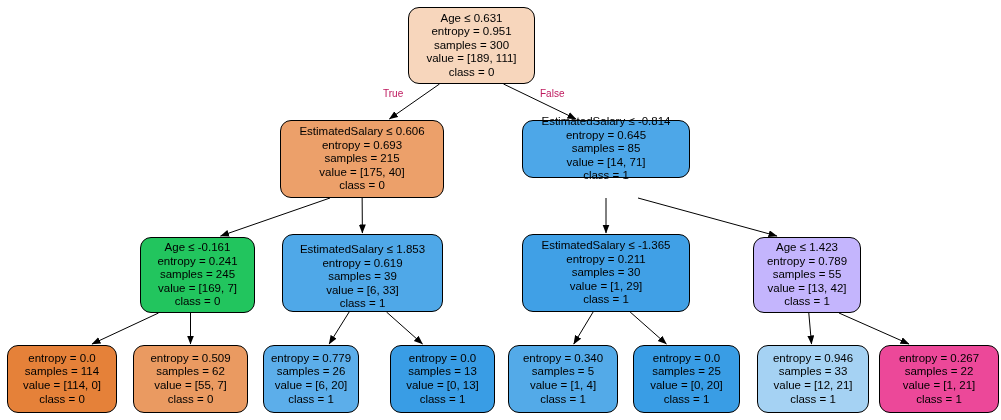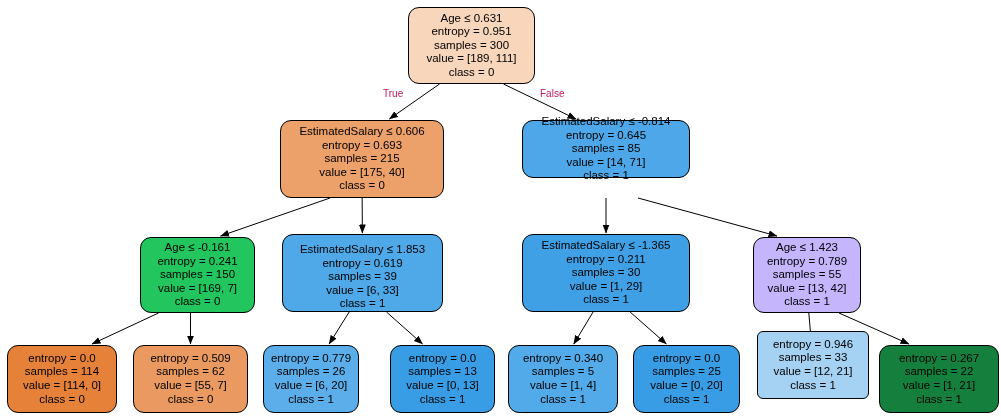--- a/index.html
+++ b/index.html
@@ -76,21 +76,21 @@
   <div class="node" style="left: 522px; top: 120px; width: 168px; height: 58px; background: rgb(77, 167, 232);">
       <span>EstimatedSalary ≤ -0.814</span>
       <span>entropy = 0.645</span>
       <span>samples = 85</span>
       <span>value = [14, 71]</span>
       <span>class = 1</span>
     </div>
   <div class="node" style="left: 140px; top: 237px; width: 115px; height: 76px; background: #22c55e;">
       <span>Age ≤ -0.161</span>
       <span>entropy = 0.241</span>
-      <span>samples = 150</span>
+      <span>samples = 245</span>
       <span>value = [169, 7]</span>
       <span>class = 0</span>
     </div>
   <div class="node" style="left: 282px; top: 234px; width: 161px; height: 78px; background: rgb(79, 168, 232); justify-content: flex-end;">
       <span>EstimatedSalary ≤ 1.853</span>
       <span>entropy = 0.619</span>
       <span>samples = 39</span>
       <span>value = [6, 33]</span>
       <span>class = 1</span>
     </div>
@@ -137,27 +137,27 @@
       <span>samples = 5</span>
       <span>value = [1, 4]</span>
       <span>class = 1</span>
     </div>
   <div class="node" style="left: 633px; top: 345px; width: 107px; height: 68px; background: rgb(57, 157, 229);">
       <span>entropy = 0.0</span>
       <span>samples = 25</span>
       <span>value = [0, 20]</span>
       <span>class = 1</span>
     </div>
-  <div class="node" style="left: 757px; top: 331px; width: 112px; height: 68px; background: rgb(165, 210, 243); border-radius: 6px;">
+  <div class="node" style="left: 757px; top: 345px; width: 112px; height: 68px; background: rgb(165, 210, 243);">
       <span>entropy = 0.946</span>
       <span>samples = 33</span>
       <span>value = [12, 21]</span>
       <span>class = 1</span>
     </div>
-  <div class="node" style="left: 879px; top: 345px; width: 120px; height: 68px; background: #15803d;">
+  <div class="node" style="left: 879px; top: 345px; width: 120px; height: 68px; background: #ec4899;">
       <span>entropy = 0.267</span>
       <span>samples = 22</span>
       <span>value = [1, 21]</span>
       <span>class = 1</span>
     </div>
 
   <div class="edge-label" style="left:383px;top:88px">True</div>
   <div class="edge-label" style="left:540px;top:88px">False</div>
 
 </div>

